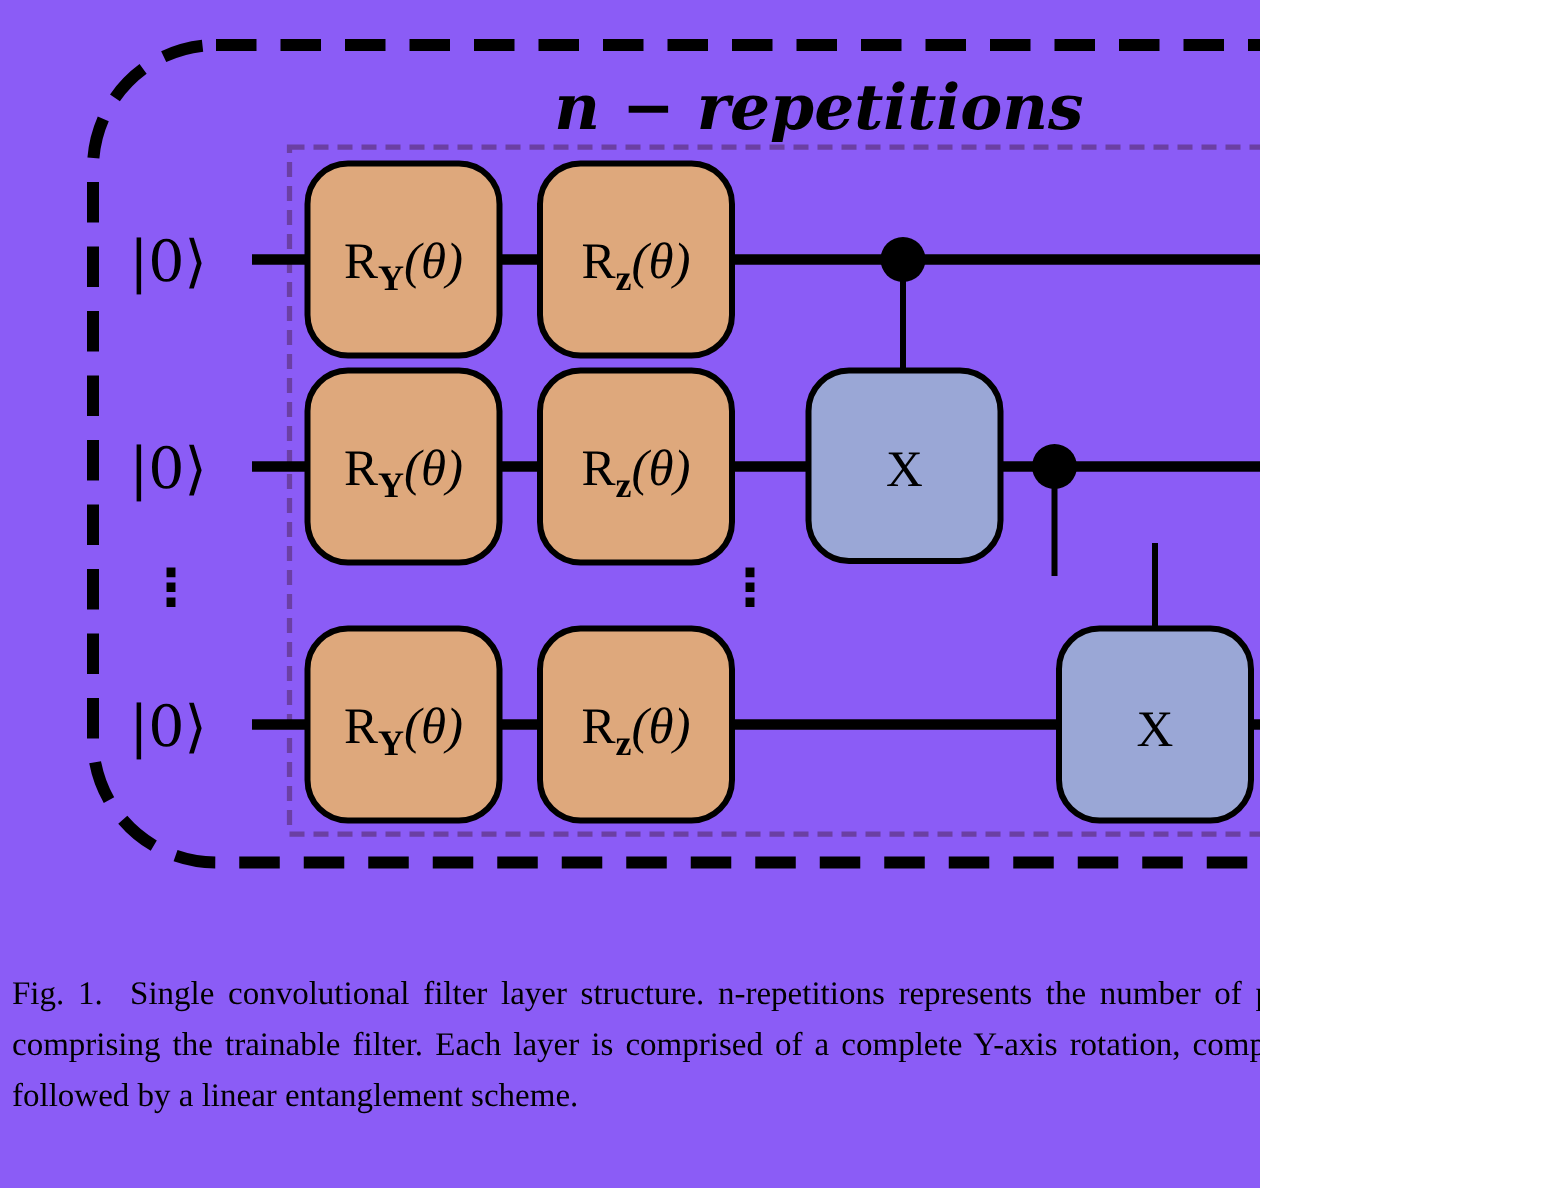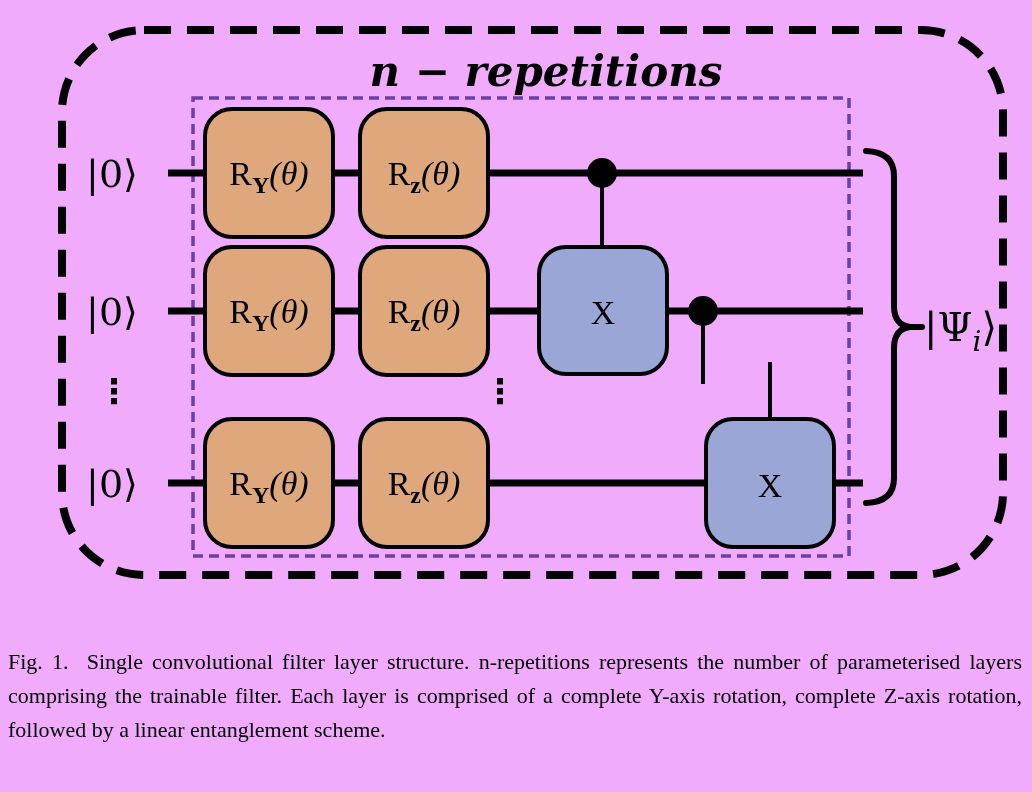--- a/index.html
+++ b/index.html
@@ -2,23 +2,23 @@
 <html><head>
 <meta charset="utf-8">
 <style>
   html, body {
     margin: 0;
     padding: 0;
     background: #ffffff;
   }
   #page {
     position: relative;
-    width: 1032px;
+    width: 840px;
     height: 792px;
-    background: #f0abfc;
+    background: #8b5cf6;
     overflow: hidden;
     font-family: "Liberation Serif", serif;
   }
   #circuit-svg {
     position: absolute;
     left: 0;
     top: 0;
   }
   .caption {
     position: absolute;

